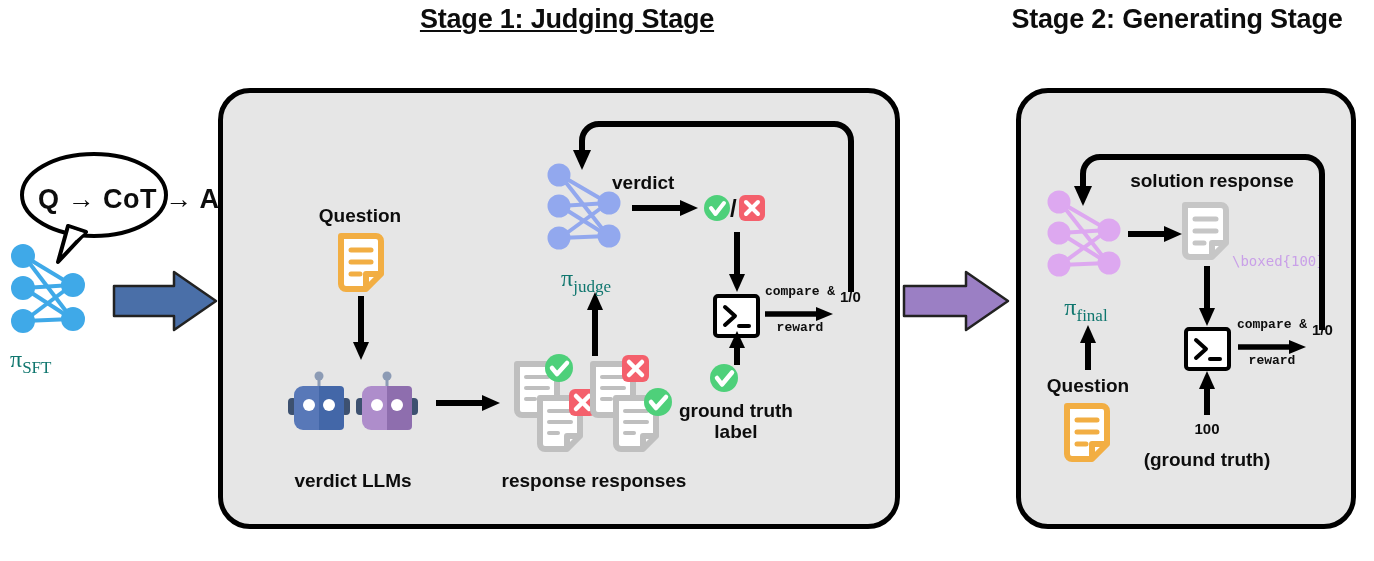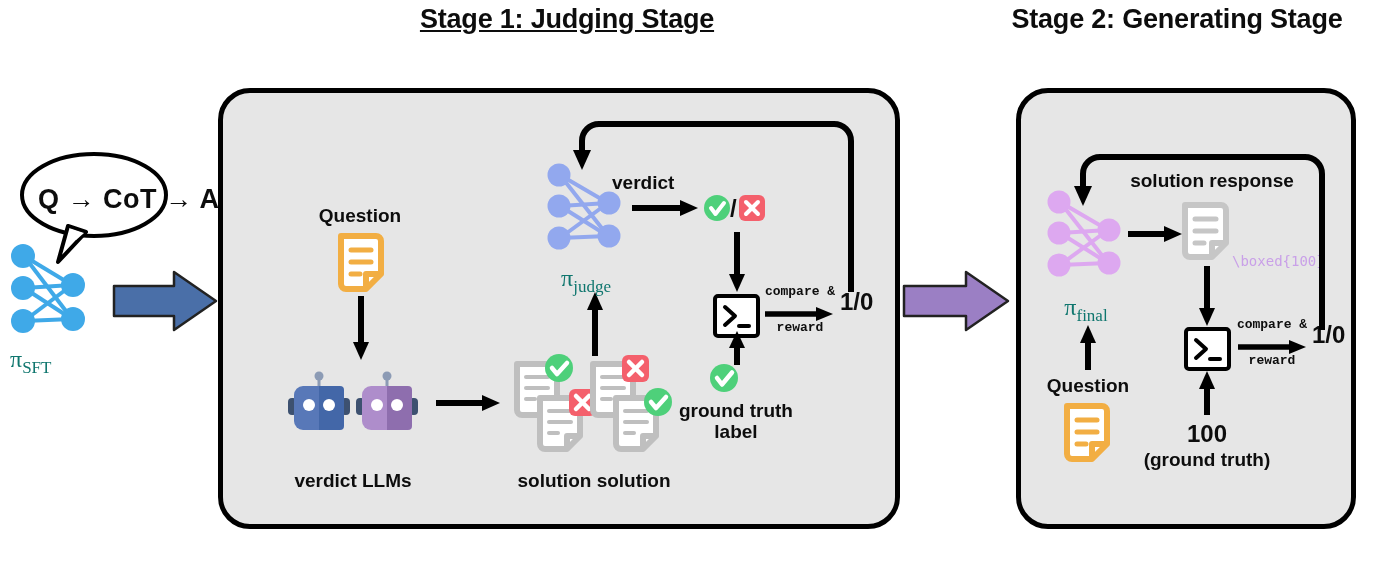--- a/index.html
+++ b/index.html
@@ -4,21 +4,21 @@
 <style>
   html,body{margin:0;padding:0;background:#ffffff;}
   body{width:1374px;height:561px;position:relative;overflow:hidden;
        font-family:"Liberation Sans","DejaVu Sans",sans-serif;}
   .stage-title{position:absolute;font-weight:bold;font-size:27px;color:#0d0d0d;
     letter-spacing:-0.2px;white-space:nowrap;}
   .panel{position:absolute;background:#e6e6e6;border:5px solid #000;border-radius:32px;
          box-sizing:border-box;}
   .lbl{position:absolute;font-weight:bold;font-size:19px;color:#0d0d0d;white-space:nowrap;}
   .lbl.sm{font-size:13px;font-family:Liberation Mono, monospace;}
-  .lbl.big{font-size:24px;text-align:center;}
+  .lbl.big{font-size:15px;text-align:center;}
   .pi{position:absolute;font-family:"Liberation Serif","DejaVu Serif",serif;
       font-size:24px;color:#0f766e;white-space:nowrap;margin-top:9px;}
   .pi sub{font-size:17px;}
   .boxed-txt{position:absolute;font-family:"DejaVu Sans Mono","Liberation Mono",monospace;
       font-size:14px;color:#c9a0e8;white-space:nowrap;}
   svg{position:absolute;overflow:visible;}
   .ctr{transform:translateX(-50%);}
 </style>
 </head>
 <body>
@@ -142,21 +142,21 @@
     <line x1="37" y1="75" x2="46" y2="75"></line>
   </g>
   <rect x="34" y="-3" width="27" height="27" rx="6" fill="#F4606C"></rect>
   <g stroke="#fff" stroke-width="4.5" stroke-linecap="round">
     <line x1="41" y1="4" x2="54" y2="17"></line>
       <line x1="54" y1="4" x2="41" y2="17"></line>
   </g>
   <circle cx="70" cy="44" r="14" fill="#4ED07A"></circle>
   <path d="M63,44 L68,50 L78,39" fill="none" stroke="#fff" stroke-width="4.5" stroke-linecap="round" stroke-linejoin="round"></path>
 </svg>
-<div class="lbl ctr" style="left:594px;top:470px;">solution solution</div>
+<div class="lbl ctr" style="left:594px;top:470px;">response responses</div>
 
 <svg style="left:584px;top:290px;" width="22" height="68">
   <line x1="11" y1="66" x2="11" y2="18" stroke="#000" stroke-width="6"></line>
   <path d="M11,2 L3,20 L19,20 Z" fill="#000"></path>
 </svg>
 
 <svg style="left:542px;top:163px;" width="86" height="88">
   <g stroke="#92A8EE" stroke-width="4">
     <line x1="18" y1="12" x2="66" y2="40"></line>
       <line x1="18" y1="12" x2="66" y2="73"></line>

